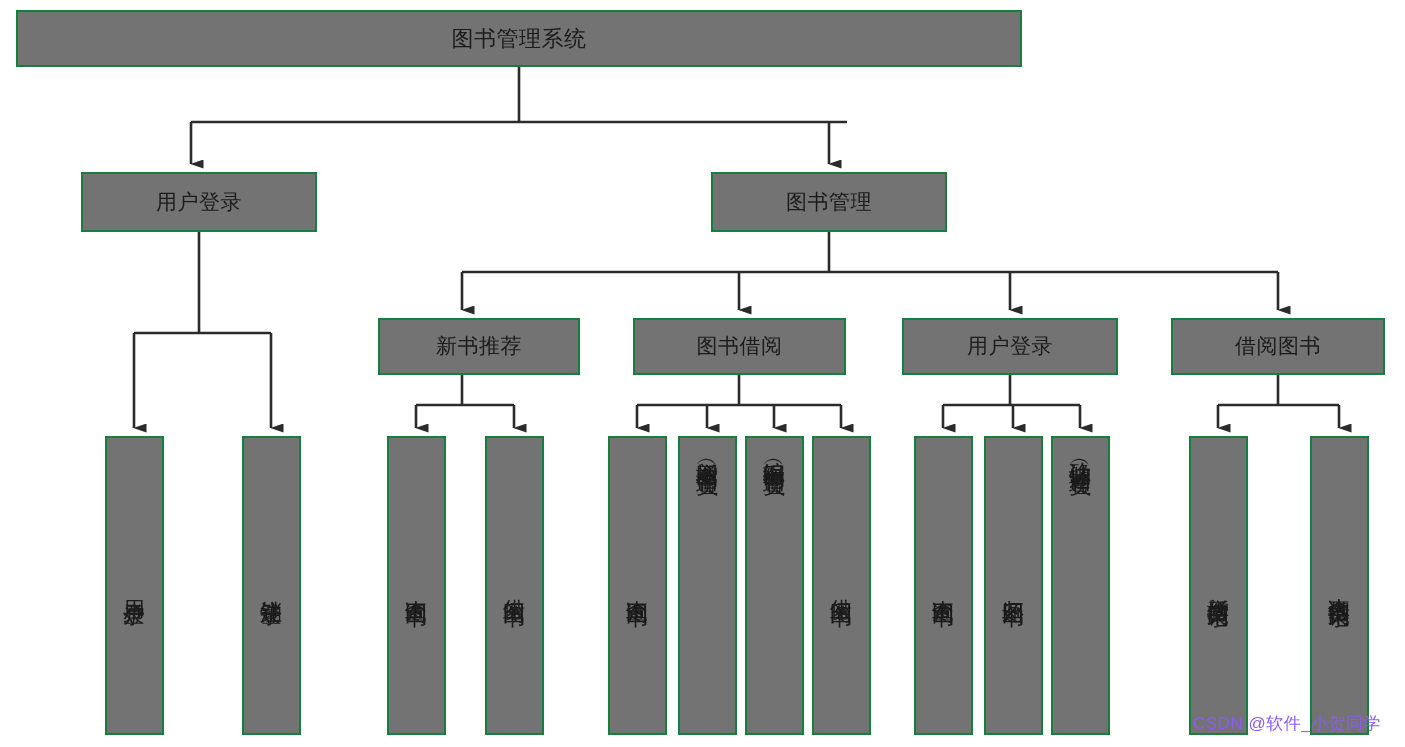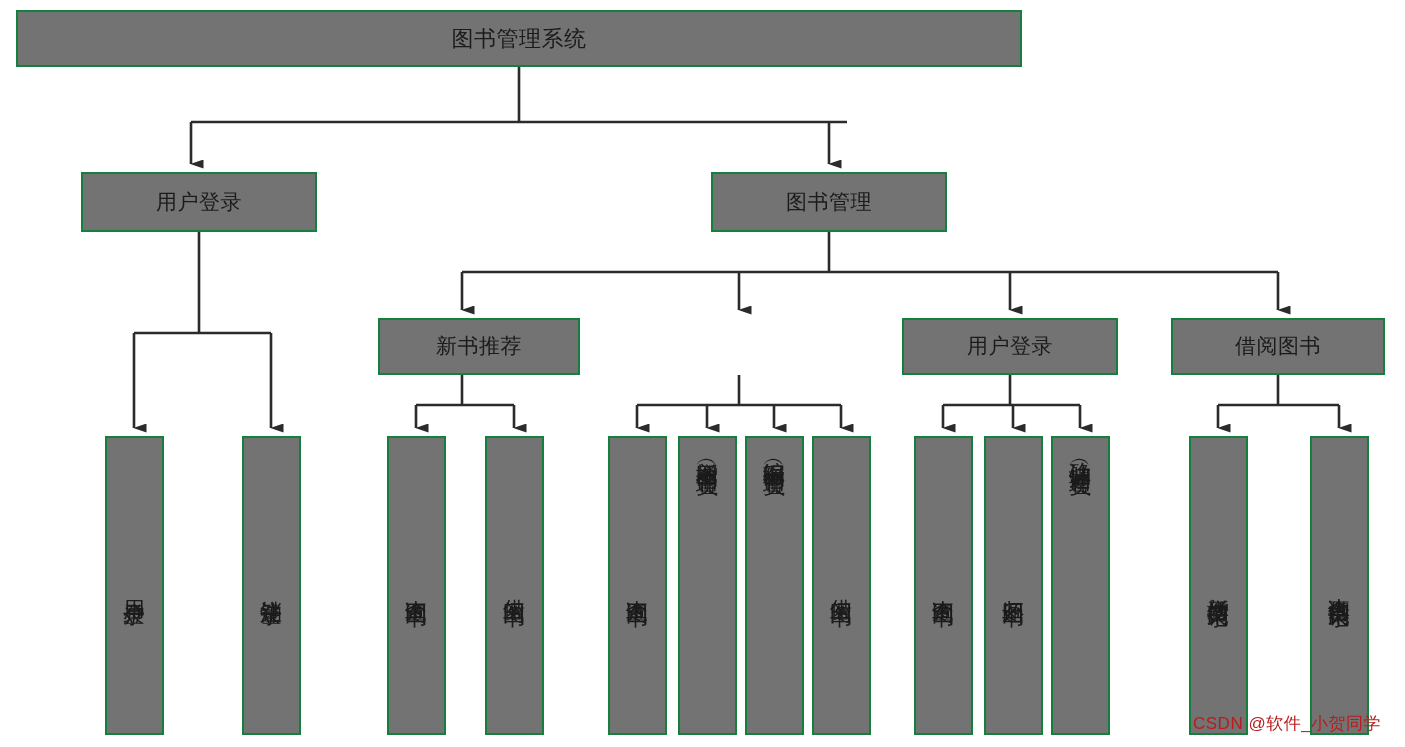--- a/index.html
+++ b/index.html
@@ -62,21 +62,21 @@
     line-height: 1.05;
     letter-spacing: 2px;
     white-space: nowrap;
   }
   
   .node.vert.tall {
     align-items: flex-start;
   }
   .watermark {
     position: absolute;
-    color: #b91c1c;
+    color: #8b5cf6;
     font-size: 17px;
     white-space: nowrap;
     letter-spacing: 0.5px;
   }
 </style>
 </head>
 <body>
 
 <div id="diagram-root">
 
@@ -137,20 +137,23 @@
   <div class="node horiz" style="left:81px; top:172px; width:236px; height:60px;">
     <span class="node-label">用户登录</span>
   </div>
   <div class="node horiz" style="left:711px; top:172px; width:236px; height:60px;">
     <span class="node-label">图书管理</span>
   </div>
 
   <div class="node horiz" style="left:346px; top:318px; width:202px; height:57px;margin-left:32px;">
     <span class="node-label">新书推荐</span>
   </div>
+  <div class="node horiz" style="left:633px; top:318px; width:213px; height:57px;">
+    <span class="node-label">图书借阅</span>
+  </div>
   <div class="node horiz" style="left:902px; top:318px; width:216px; height:57px;">
     <span class="node-label">用户登录</span>
   </div>
   <div class="node horiz" style="left:1171px; top:318px; width:214px; height:57px;">
     <span class="node-label">借阅图书</span>
   </div>
 
   <div class="node vert" style="left:105px; top:436px; width:59px; height:299px;">
     <span class="node-label">用户登录</span>
   </div>

